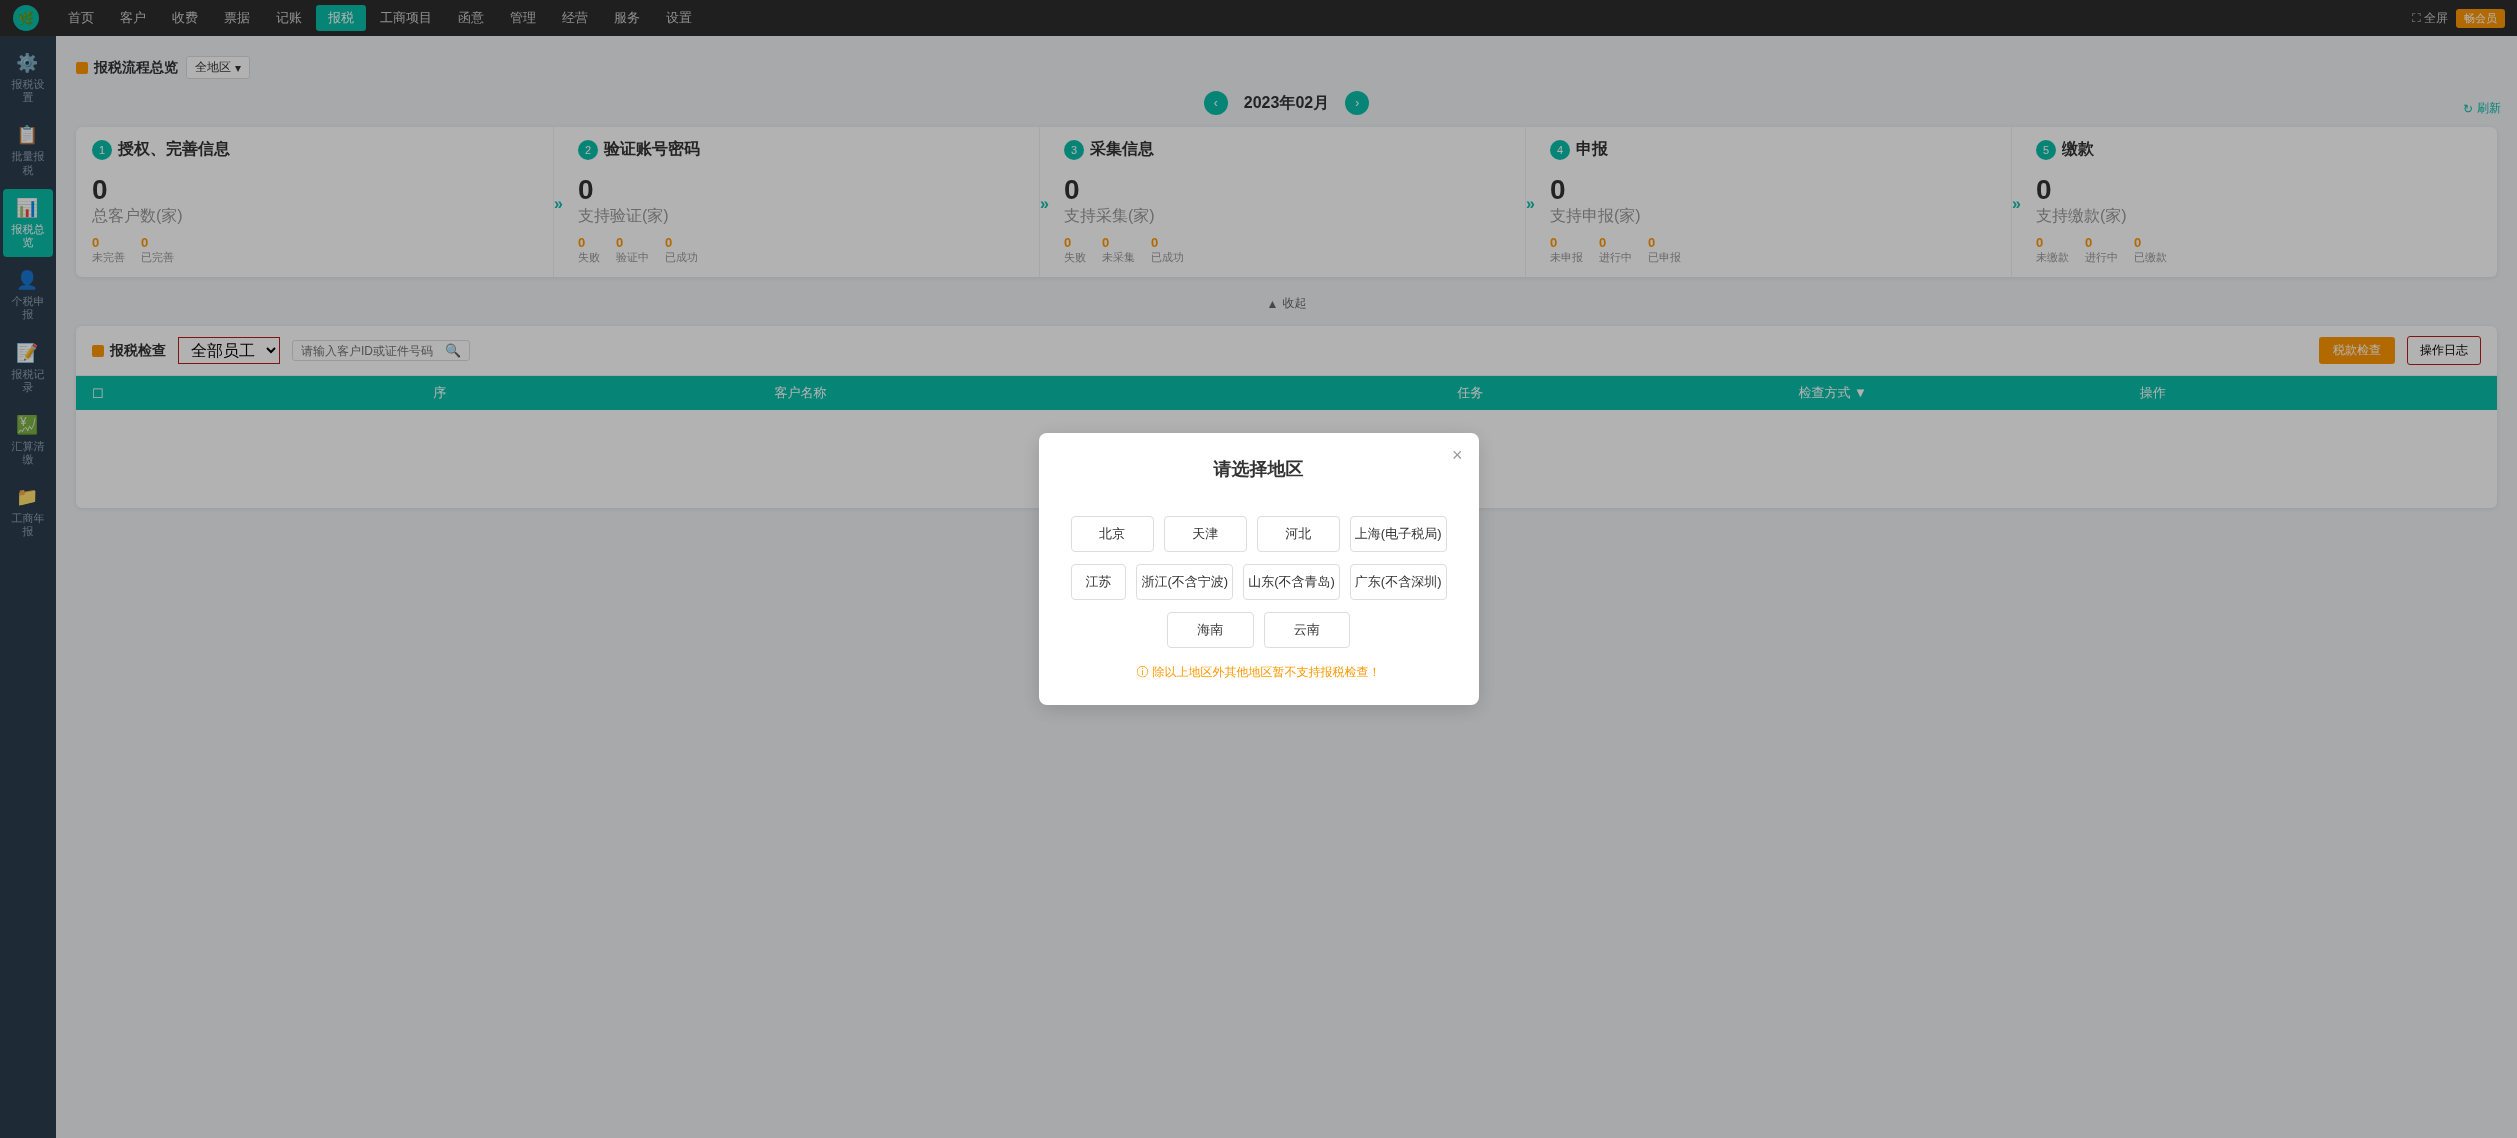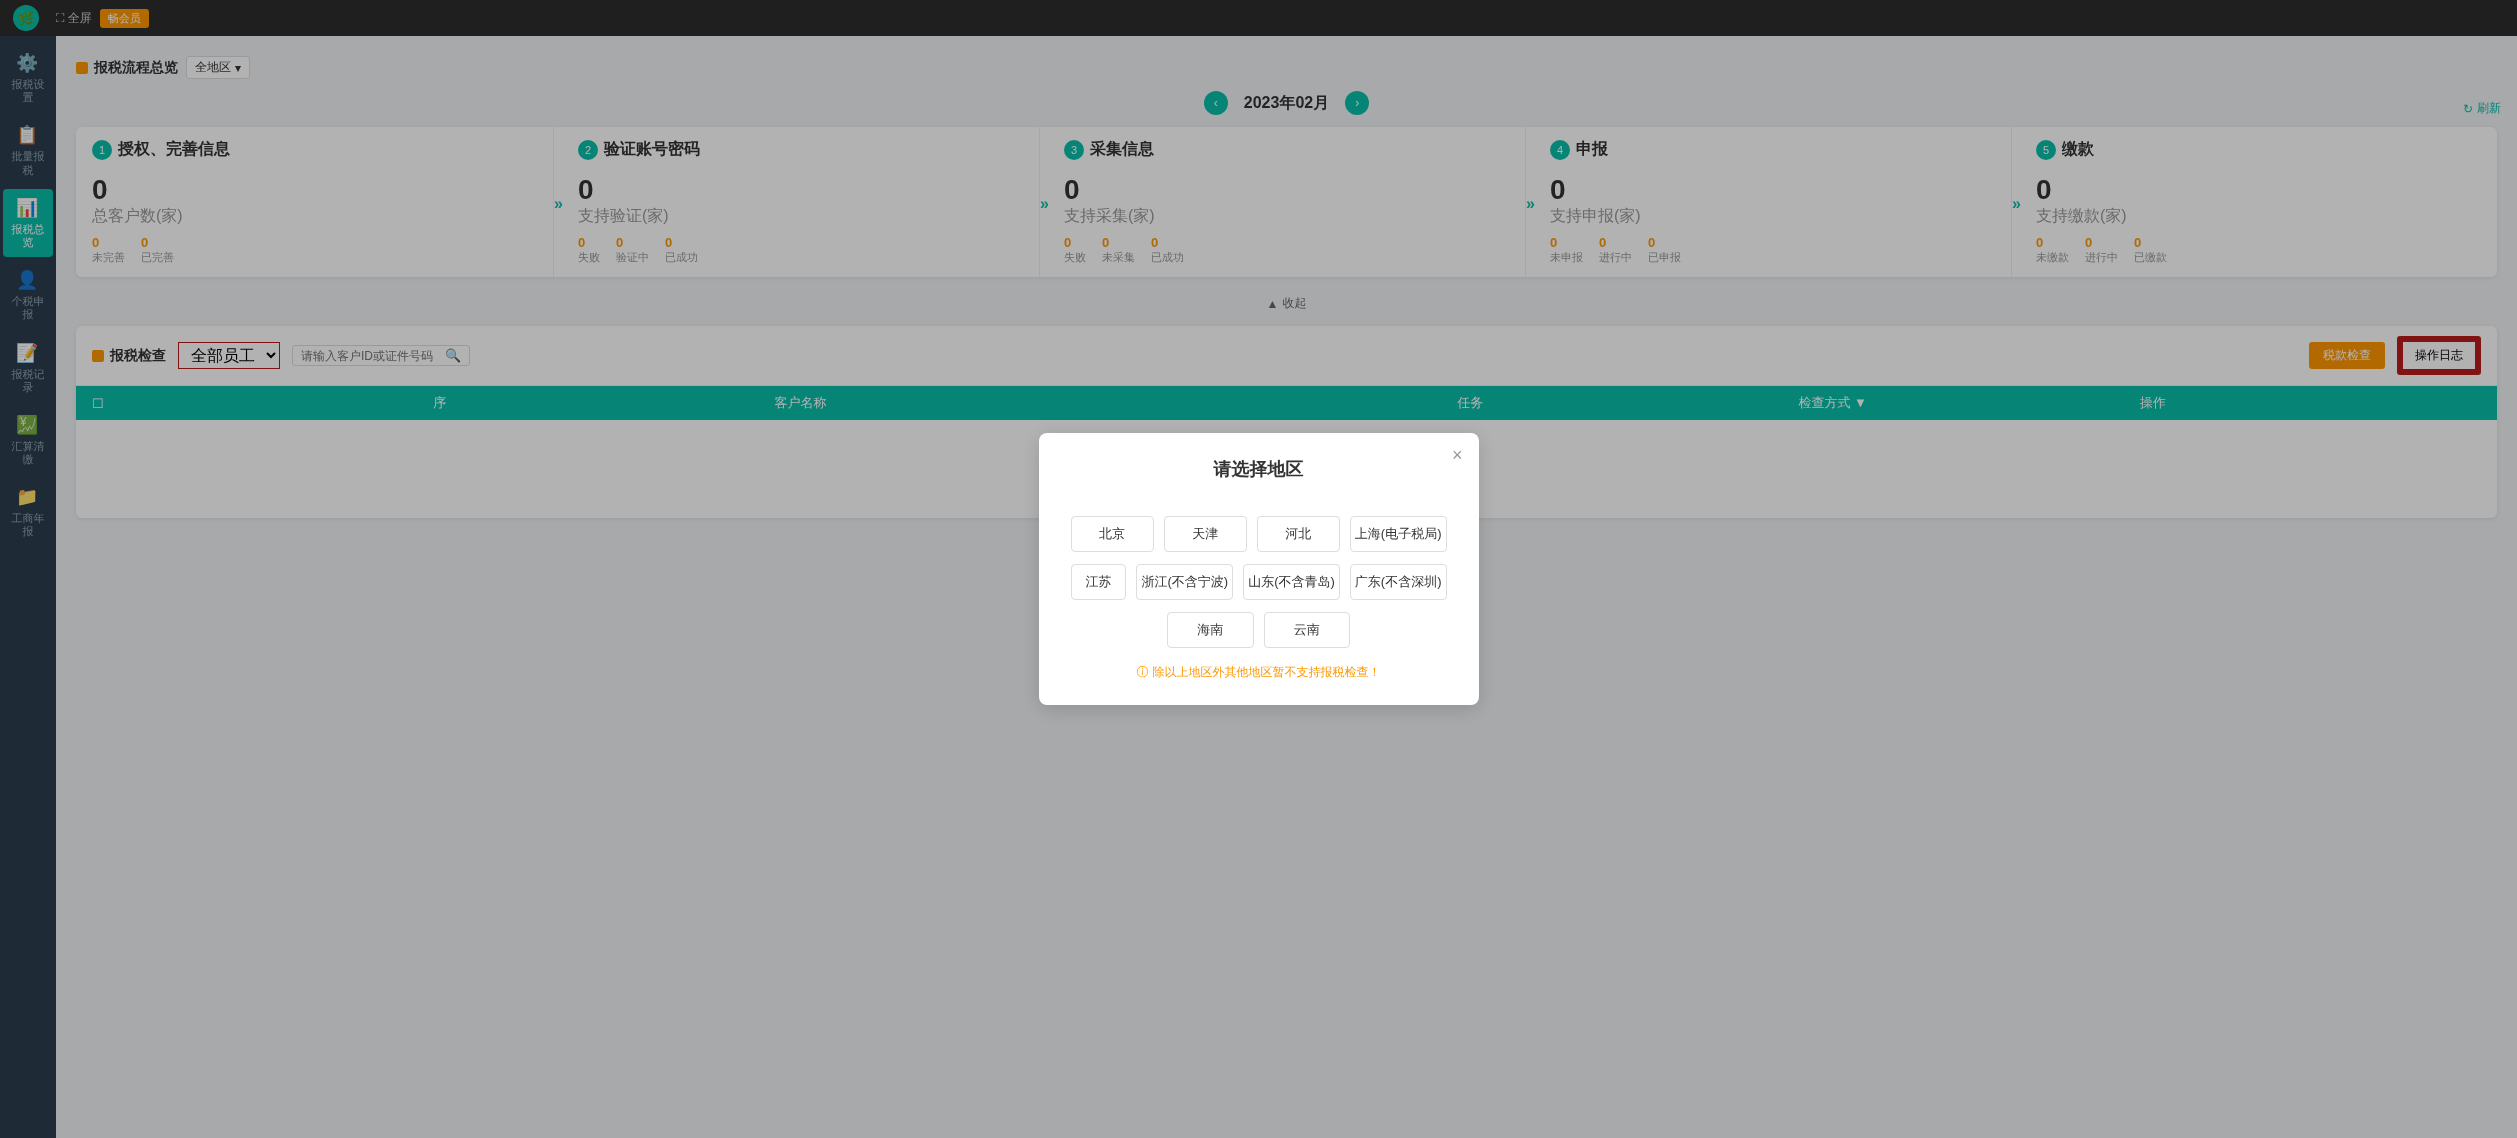--- a/index.html
+++ b/index.html
@@ -271,21 +271,21 @@
       background: #ff9800;
       color: #fff;
       border: none;
       padding: 5px 14px;
       border-radius: 3px;
       cursor: pointer;
       font-size: 12px;
       margin-left: auto;
     }
     .ops-btn {
-      border: 6px solid #b91c1c;
+      border: 1px solid #b91c1c;
       background: #fff;
       padding: 5px 12px;
       border-radius: 3px;
       cursor: pointer;
       font-size: 12px;
     }
     .refresh-btn {
       position: absolute;
       right: 16px;
       top: 64px;
@@ -371,20 +371,34 @@
 </head>
 <body>
 
 <div class="top-nav">
   <div class="top-nav-logo">
     <svg viewBox="0 0 28 28" width="28" height="28">
       <circle cx="14" cy="14" r="13" fill="#0abfab"></circle>
       <text x="14" y="19" text-anchor="middle" font-size="13" fill="#fff" font-family="serif">🌿</text>
     </svg>
   </div>
+  <div class="top-nav-items">
+    <span class="top-nav-item">首页</span>
+    <span class="top-nav-item">客户</span>
+    <span class="top-nav-item">收费</span>
+    <span class="top-nav-item">票据</span>
+    <span class="top-nav-item">记账</span>
+    <span class="top-nav-item active">报税</span>
+    <span class="top-nav-item">工商项目</span>
+    <span class="top-nav-item">函意</span>
+    <span class="top-nav-item">管理</span>
+    <span class="top-nav-item">经营</span>
+    <span class="top-nav-item">服务</span>
+    <span class="top-nav-item">设置</span>
+  </div>
   <div class="top-nav-right">
     <span>⛶ <span>全屏</span></span>
     <span class="member-badge">畅会员</span>
   </div>
 </div>
 
 <div class="main-layout">
 
   <div class="sidebar">
     <div class="sidebar-item">

